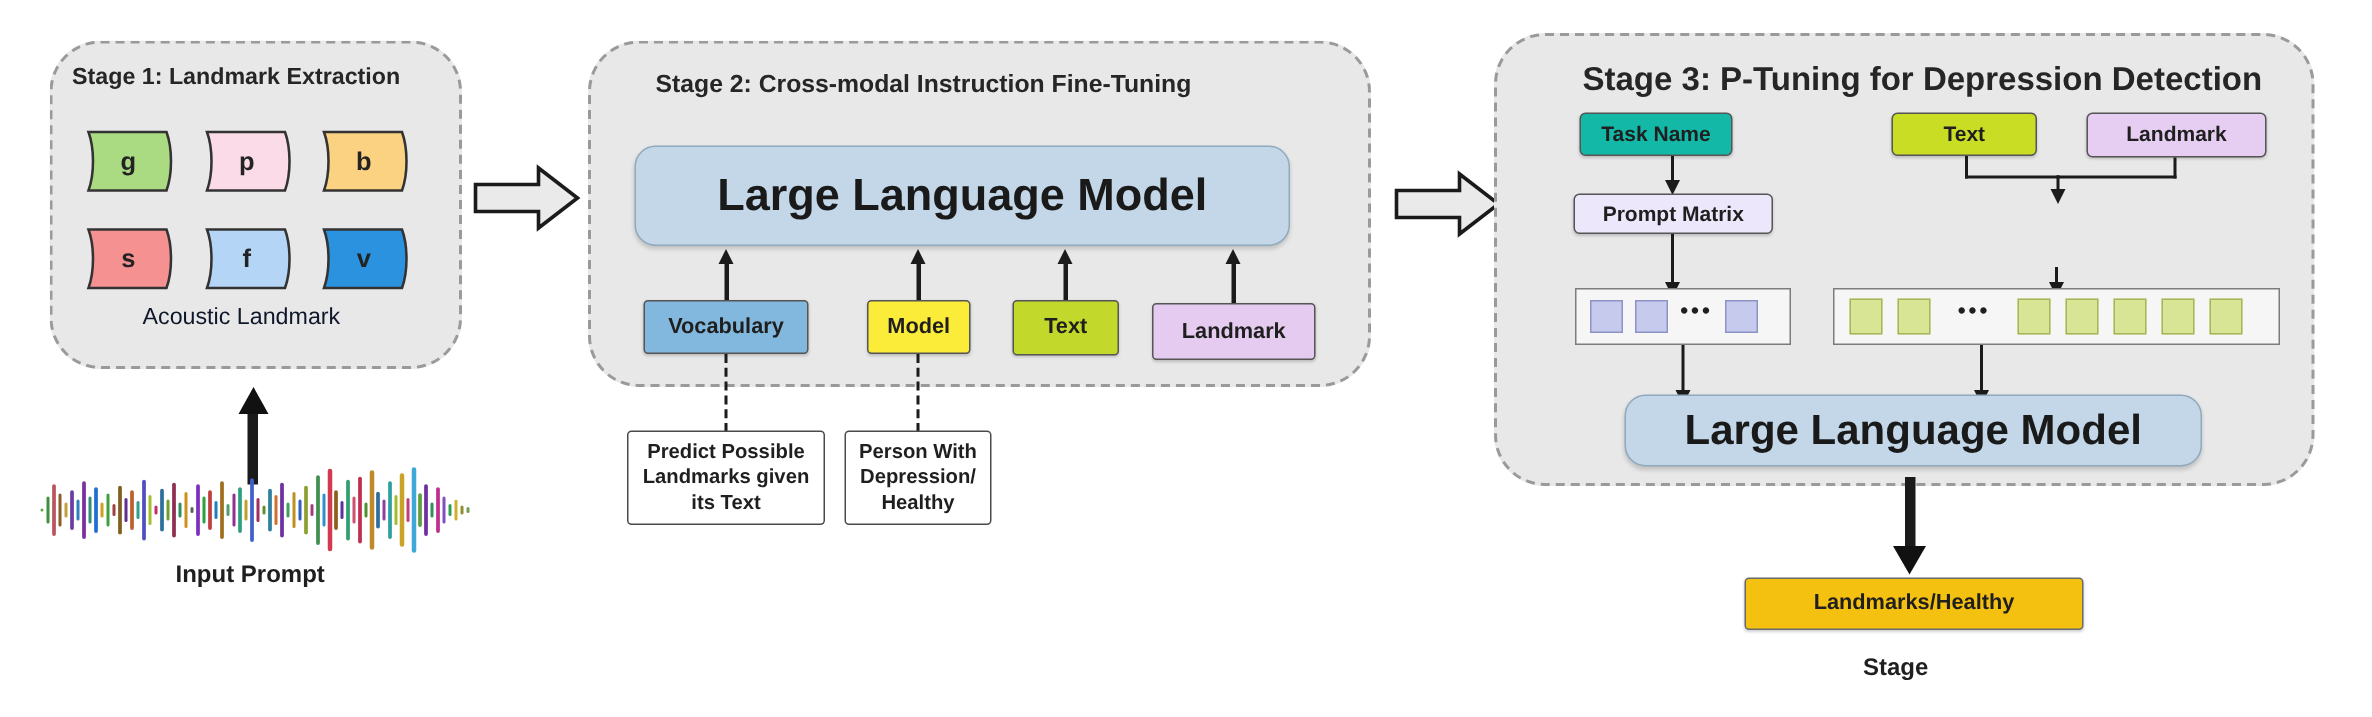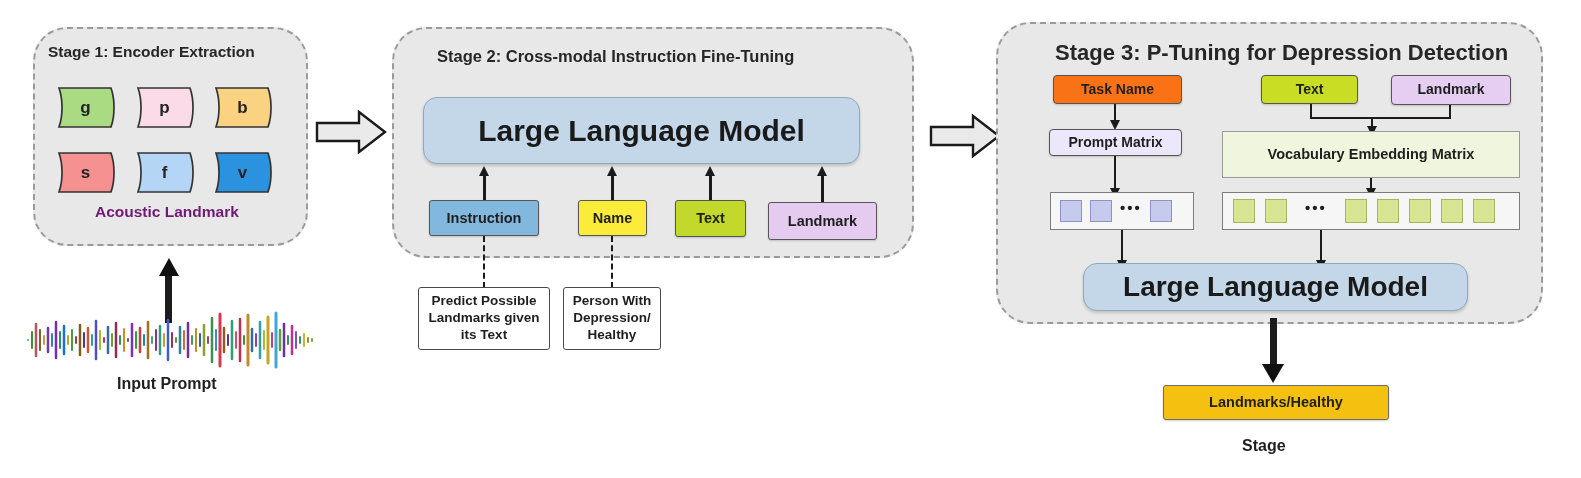--- a/index.html
+++ b/index.html
@@ -101,21 +101,21 @@
     text-align:center;font-weight:bold;font-size:13.5px;line-height:1.25;
     color:#1f1f1f;padding:3px 6px;
   }
 </style>
 </head>
 <body>
 
 <div class="canvas">
 
   <div class="stage" style="left:33px;top:27px;width:275px;height:219px;"></div>
-  <div class="stage-title" style="left:48px;top:43px;font-size:15.5px;">Stage 1: Encoder Extraction</div>
+  <div class="stage-title" style="left:48px;top:43px;font-size:15.5px;">Stage 1: Landmark Extraction</div>
 
   <div class="lmcard" style="left:57px;top:85px;width:63px;height:45px;">
     <svg width="63" height="45" viewBox="0 0 63 45">
       <path d="M2,3 C6,14 6,31 2,42 L54,42 C58,31 58,14 54,3 Z" fill="#aadb82" stroke="#333" stroke-width="1.7"></path>
     </svg>
     <div class="lbl" style="left:-6px;">g</div>
   </div>
   <div class="lmcard" style="left:136px;top:85px;width:63px;height:45px;">
     <svg width="63" height="45" viewBox="0 0 63 45">
       <path d="M2,3 C6,14 6,31 2,42 L54,42 C58,31 58,14 54,3 Z" fill="#fcdbe8" stroke="#333" stroke-width="1.7"></path>
@@ -141,21 +141,21 @@
     </svg>
     <div class="lbl" style="left:-6px;">f</div>
   </div>
   <div class="lmcard" style="left:214px;top:150px;width:63px;height:45px;">
     <svg width="63" height="45" viewBox="0 0 63 45">
       <path d="M2,3 C6,14 6,31 2,42 L54,42 C58,31 58,14 54,3 Z" fill="#2b92e0" stroke="#333" stroke-width="1.7"></path>
     </svg>
     <div class="lbl" style="left:-6px;">v</div>
   </div>
 
-  <div class="cap" style="left:95px;top:203px;font-size:15.5px;color:#701a75;font-weight:bold;">Acoustic Landmark</div>
+  <div class="cap" style="left:95px;top:203px;font-size:15.5px;color:#0f172a;">Acoustic Landmark</div>
 
   <div class="vline" style="left:165px;top:275px;width:7px;height:48px;"></div>
   <div class="arrowhead ah-up-fat" style="left:159px;top:258px;"></div>
 
   <div class="wave" style="left:22px;top:310px;width:296px;height:60px;">
     <svg width="296" height="60" viewBox="0 0 296 60">
       <g stroke-linecap="round">
         <line x1="6" y1="30" x2="6" y2="30" stroke="#55aa44" stroke-width="2"></line>
         <line x1="10" y1="22" x2="10" y2="38" stroke="#3f8f3f" stroke-width="2"></line>
         <line x1="14" y1="14" x2="14" y2="46" stroke="#b8555f" stroke-width="2.5"></line>
@@ -253,24 +253,24 @@
   <div class="vline" style="left:611px;top:176px;width:2.6px;height:26px;"></div>
   <div class="arrowhead ah-up" style="left:607px;top:166px;"></div>
 
   <div class="vline" style="left:709px;top:176px;width:2.6px;height:26px;"></div>
   <div class="arrowhead ah-up" style="left:705px;top:166px;"></div>
 
   <div class="vline" style="left:821px;top:176px;width:2.6px;height:28px;"></div>
   <div class="arrowhead ah-up" style="left:817px;top:166px;"></div>
 
   <div class="node r3" style="left:429px;top:200px;width:110px;height:36px;background:#82b8dd;font-size:14.5px;">
-    <span>Instruction</span>
+    <span>Vocabulary</span>
   </div>
   <div class="node r3" style="left:578px;top:200px;width:69px;height:36px;background:#fbec39;font-size:14.5px;">
-    <span>Name</span>
+    <span>Model</span>
   </div>
   <div class="node r3" style="left:675px;top:200px;width:71px;height:37px;background:#c2d92b;font-size:14.5px;">
     <span>Text</span>
   </div>
   <div class="node r3" style="left:768px;top:202px;width:109px;height:38px;background:#e4cbef;font-size:14.5px;">
     <span>Landmark</span>
   </div>
 
   <div class="dash" style="left:483px;top:236px;height:52px;"></div>
   <div class="dash" style="left:611px;top:236px;height:52px;"></div>
@@ -284,21 +284,21 @@
 
   <div class="blockarrow" style="left:928px;top:112px;width:74px;height:48px;">
     <svg width="74" height="48" viewBox="0 0 74 48">
       <path d="M3,15 L45,15 L45,4 L71,24 L45,44 L45,33 L3,33 Z" fill="#eaeaea" stroke="#1b1b1b" stroke-width="2.4" stroke-linejoin="miter"></path>
     </svg>
   </div>
 
   <div class="stage" style="left:996px;top:22px;width:547px;height:302px;"></div>
   <div class="stage-title" style="left:1055px;top:40px;font-size:22px;">Stage 3: P-Tuning for Depression Detection</div>
 
-  <div class="node r4" style="left:1053px;top:75px;width:129px;height:29px;background:#f97316;font-size:14px;">
+  <div class="node r4" style="left:1053px;top:75px;width:102px;height:29px;background:#14b8a6;font-size:14px;">
     <span>Task Name</span>
   </div>
   <div class="vline" style="left:1114px;top:104px;width:2.4px;height:17px;"></div>
   <div class="arrowhead ah-down" style="left:1110px;top:120px;"></div>
 
   <div class="node r4" style="left:1049px;top:129px;width:133px;height:27px;background:#ece7fb;font-size:14px;">
     <span>Prompt Matrix</span>
   </div>
   <div class="vline" style="left:1114px;top:156px;width:2.4px;height:33px;"></div>
   <div class="arrowhead ah-down" style="left:1110px;top:188px;"></div>
@@ -320,23 +320,20 @@
     <span>Landmark</span>
   </div>
 
   <div class="vline" style="left:1310px;top:104px;width:2.4px;height:15px;"></div>
   <div class="hline" style="left:1310px;top:117px;width:63px;height:2.4px;"></div>
   <div class="vline" style="left:1449px;top:105px;width:2.4px;height:14px;"></div>
   <div class="hline" style="left:1371px;top:117px;width:80px;height:2.4px;"></div>
   <div class="vline" style="left:1371px;top:117px;width:2.4px;height:10px;"></div>
   <div class="arrowhead ah-down" style="left:1367px;top:126px;"></div>
 
-  <div class="node plain" style="left:1222px;top:131px;width:298px;height:47px;background:#eff6dd;border:1.4px solid #9a9a9a;border-radius:0;font-size:14.5px;">
-    <span>Vocabulary Embedding Matrix</span>
-  </div>
 
   <div class="vline" style="left:1370px;top:178px;width:2.4px;height:11px;"></div>
   <div class="arrowhead ah-down" style="left:1366px;top:188px;"></div>
 
   <div class="strip" style="left:1222px;top:192px;width:298px;height:38px;padding:0 10px;">
     <div class="tok green" style="width:22px;height:24px;"></div>
     <div class="tok green" style="width:22px;height:24px;margin-left:10px;"></div>
     <div class="ell" style="width:58px;">•••</div>
     <div class="tok green" style="width:22px;height:24px;"></div>
     <div class="tok green" style="width:22px;height:24px;margin-left:10px;"></div>

